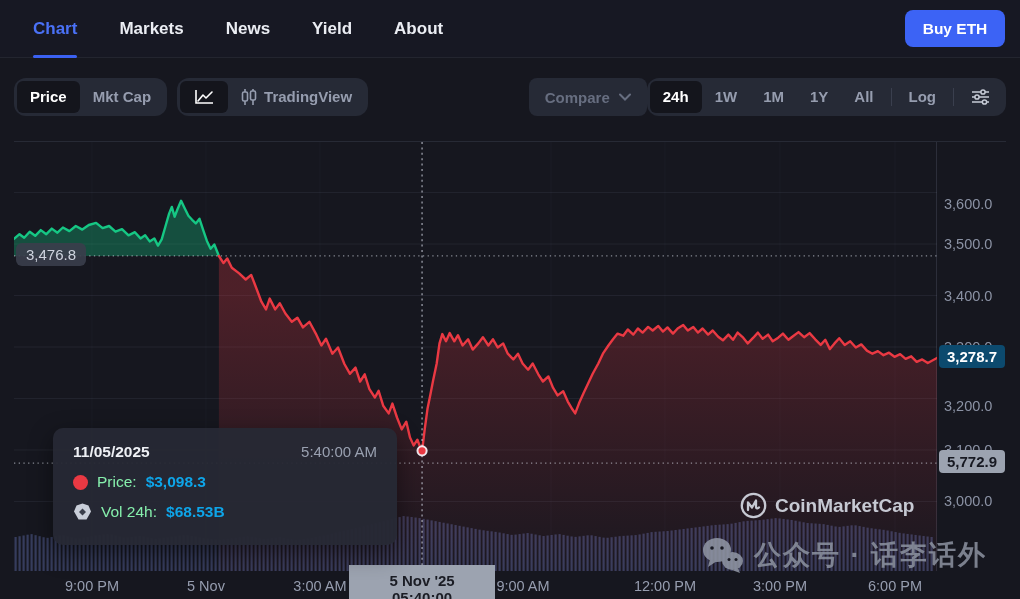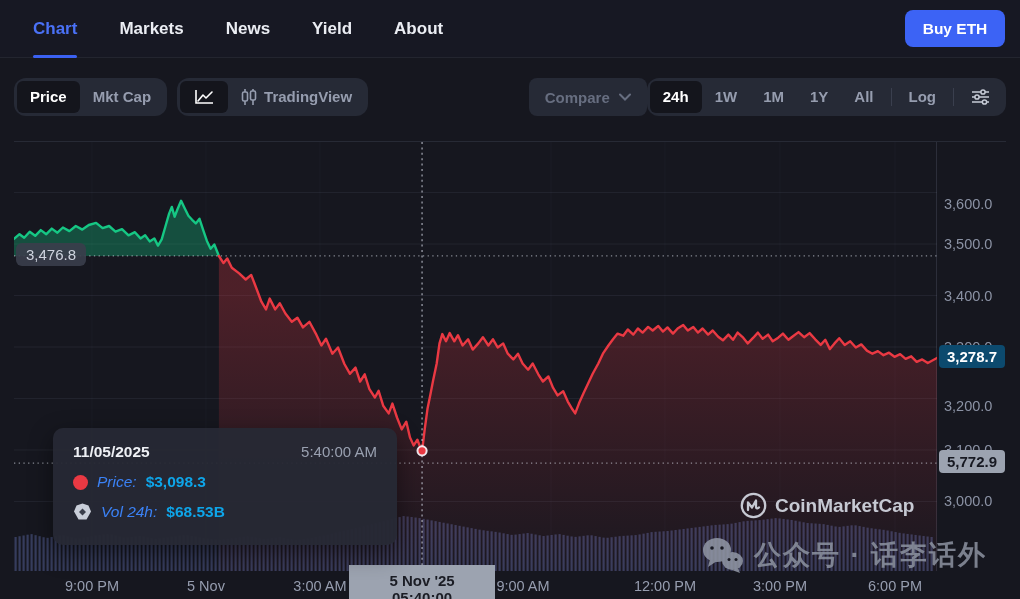--- a/index.html
+++ b/index.html
@@ -57,21 +57,21 @@
 
   
   .tooltip { position:absolute; left:53px; top:428px; width:344px; height:117px;
     background:rgba(38,41,52,0.96); border-radius:10px; padding:15px 20px;
     box-shadow:0 8px 24px rgba(0,0,0,0.45); z-index:10; }
   .tt-head { display:flex; justify-content:space-between; align-items:baseline; }
   .tt-date { font-size:15.5px; font-weight:700; color:#eef0f5; }
   .tt-time { font-size:15px; color:#99a0b0; }
   .tt-row { display:flex; align-items:center; gap:9px; margin-top:12px;
     font-size:15.5px; }
-  .tt-label { color:#3b82f6;font-style:italic; }
+  .tt-label { color:#86efac; }
   .tt-value { color:#0ea5e9; font-weight:700; }
   .dot-red { width:15px; height:15px; border-radius:50%; background:#ea3943; }
 
   
   .wm-cmc { position:absolute; left:740px; top:492px; display:flex;
     align-items:center; gap:8px; z-index:4; opacity:0.92; }
   .wm-cmc-text { font-size:19px; font-weight:700; color:#d4d8e2; }
   .wm-wechat { position:absolute; left:702px; top:537px; display:flex;
     align-items:center; gap:10px; z-index:7; opacity:0.85; }
   .wm-wechat-text { font-size:27px; font-weight:700; color:#8d93a1;

